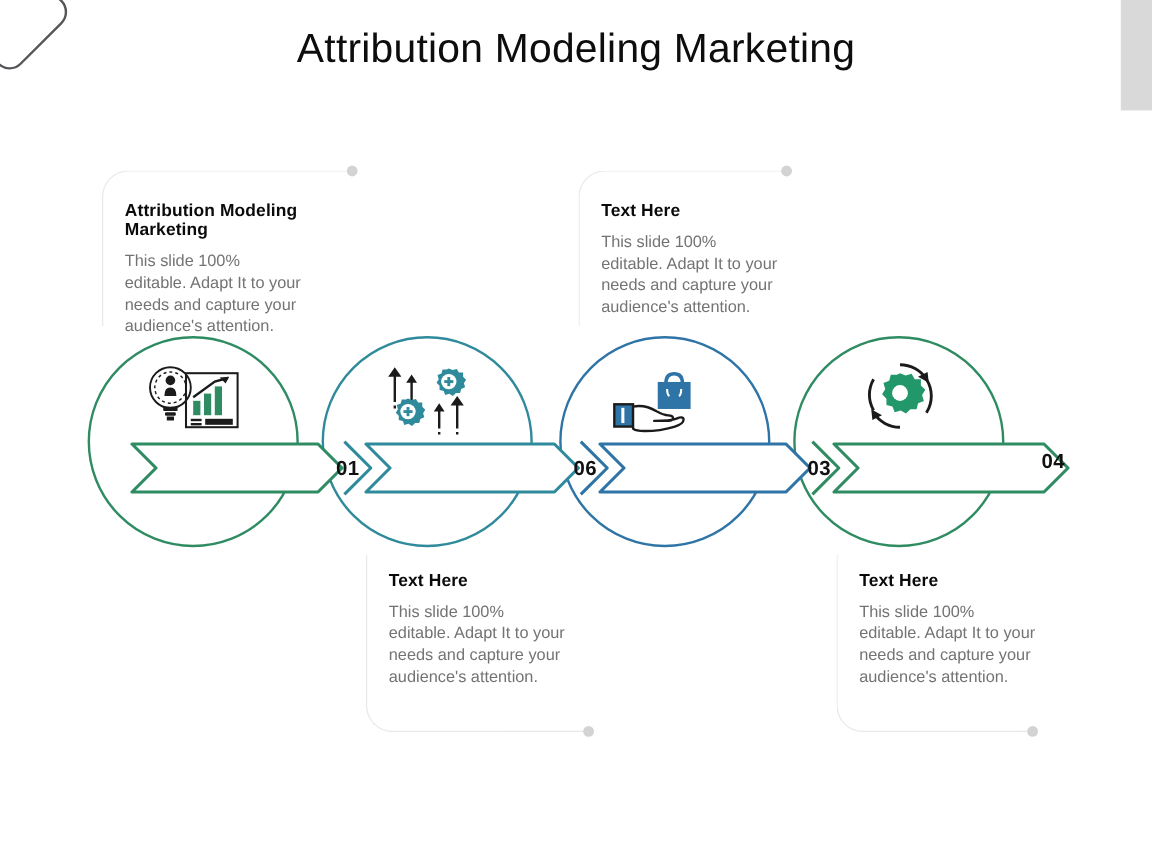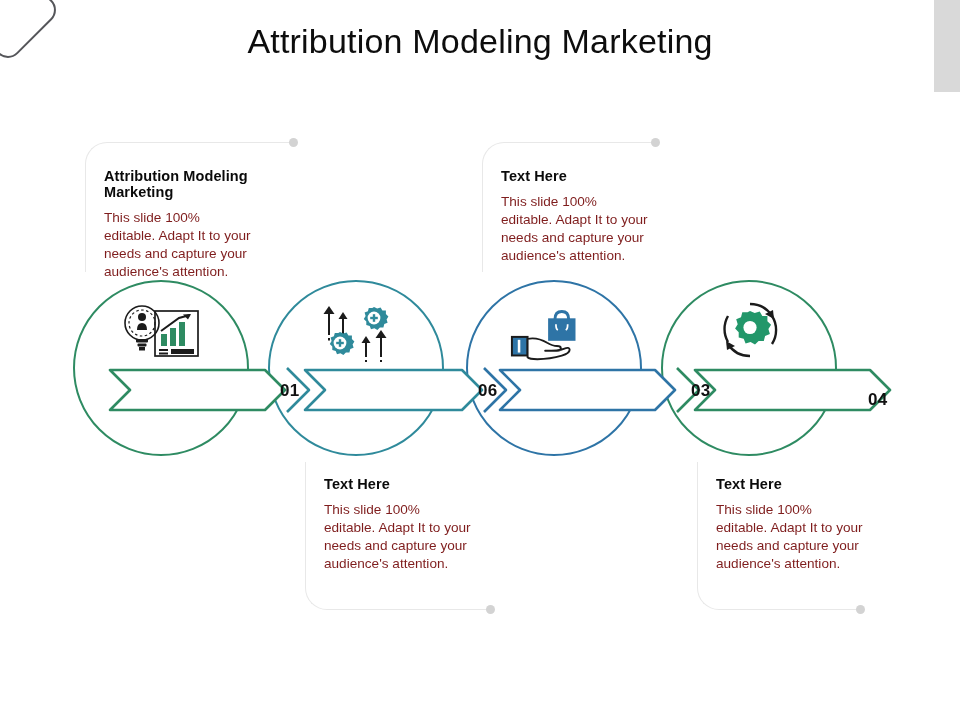--- a/index.html
+++ b/index.html
@@ -56,21 +56,21 @@
   }
   .dot{
     position:absolute;width:9px;height:9px;border-radius:50%;
     background:#d3d3d3;
   }
   .card-title{
     font-size:14.5px;font-weight:bold;color:#0a0a0a;
     margin:0 0 9px 0;letter-spacing:.1px;
   }
   .card-body{
-    font-size:13.6px;color:#7f1d1d;line-height:18px;
+    font-size:13.6px;color:#737373;line-height:18px;
     white-space:pre-line;margin:0;
   }
 
   
   .circle{
     position:absolute;width:176px;height:176px;border-radius:50%;
     box-sizing:border-box;background:transparent;
   }
 
   
@@ -260,16 +260,16 @@
 
     <path d="M695 370 L870 370 L890 390 L870 410 L695 410 L715 390 Z" fill="#ffffff" stroke="#2e8b62" stroke-width="2.6" stroke-linejoin="round"></path>
 
     <path d="M287 368 L309 390 L287 412" fill="none" stroke="#2f8a9b" stroke-width="2.6" stroke-linejoin="round"></path>
     <path d="M484 368 L506 390 L484 412" fill="none" stroke="#2e74a6" stroke-width="2.6" stroke-linejoin="round"></path>
     <path d="M677 368 L699 390 L677 412" fill="none" stroke="#2e8b62" stroke-width="2.6" stroke-linejoin="round"></path>
   </svg>
 
   <div class="num" style="left:252px;top:381px;">01</div>
   <div class="num" style="left:450px;top:381px;">06</div>
-  <div class="num" style="left:663px;top:381px;">03</div>
-  <div class="num" style="left:840px;top:390px;">04</div>
+  <div class="num" style="left:645px;top:381px;">03</div>
+  <div class="num" style="left:840px;top:375px;">04</div>
 
 </div>
 
 </body></html>

